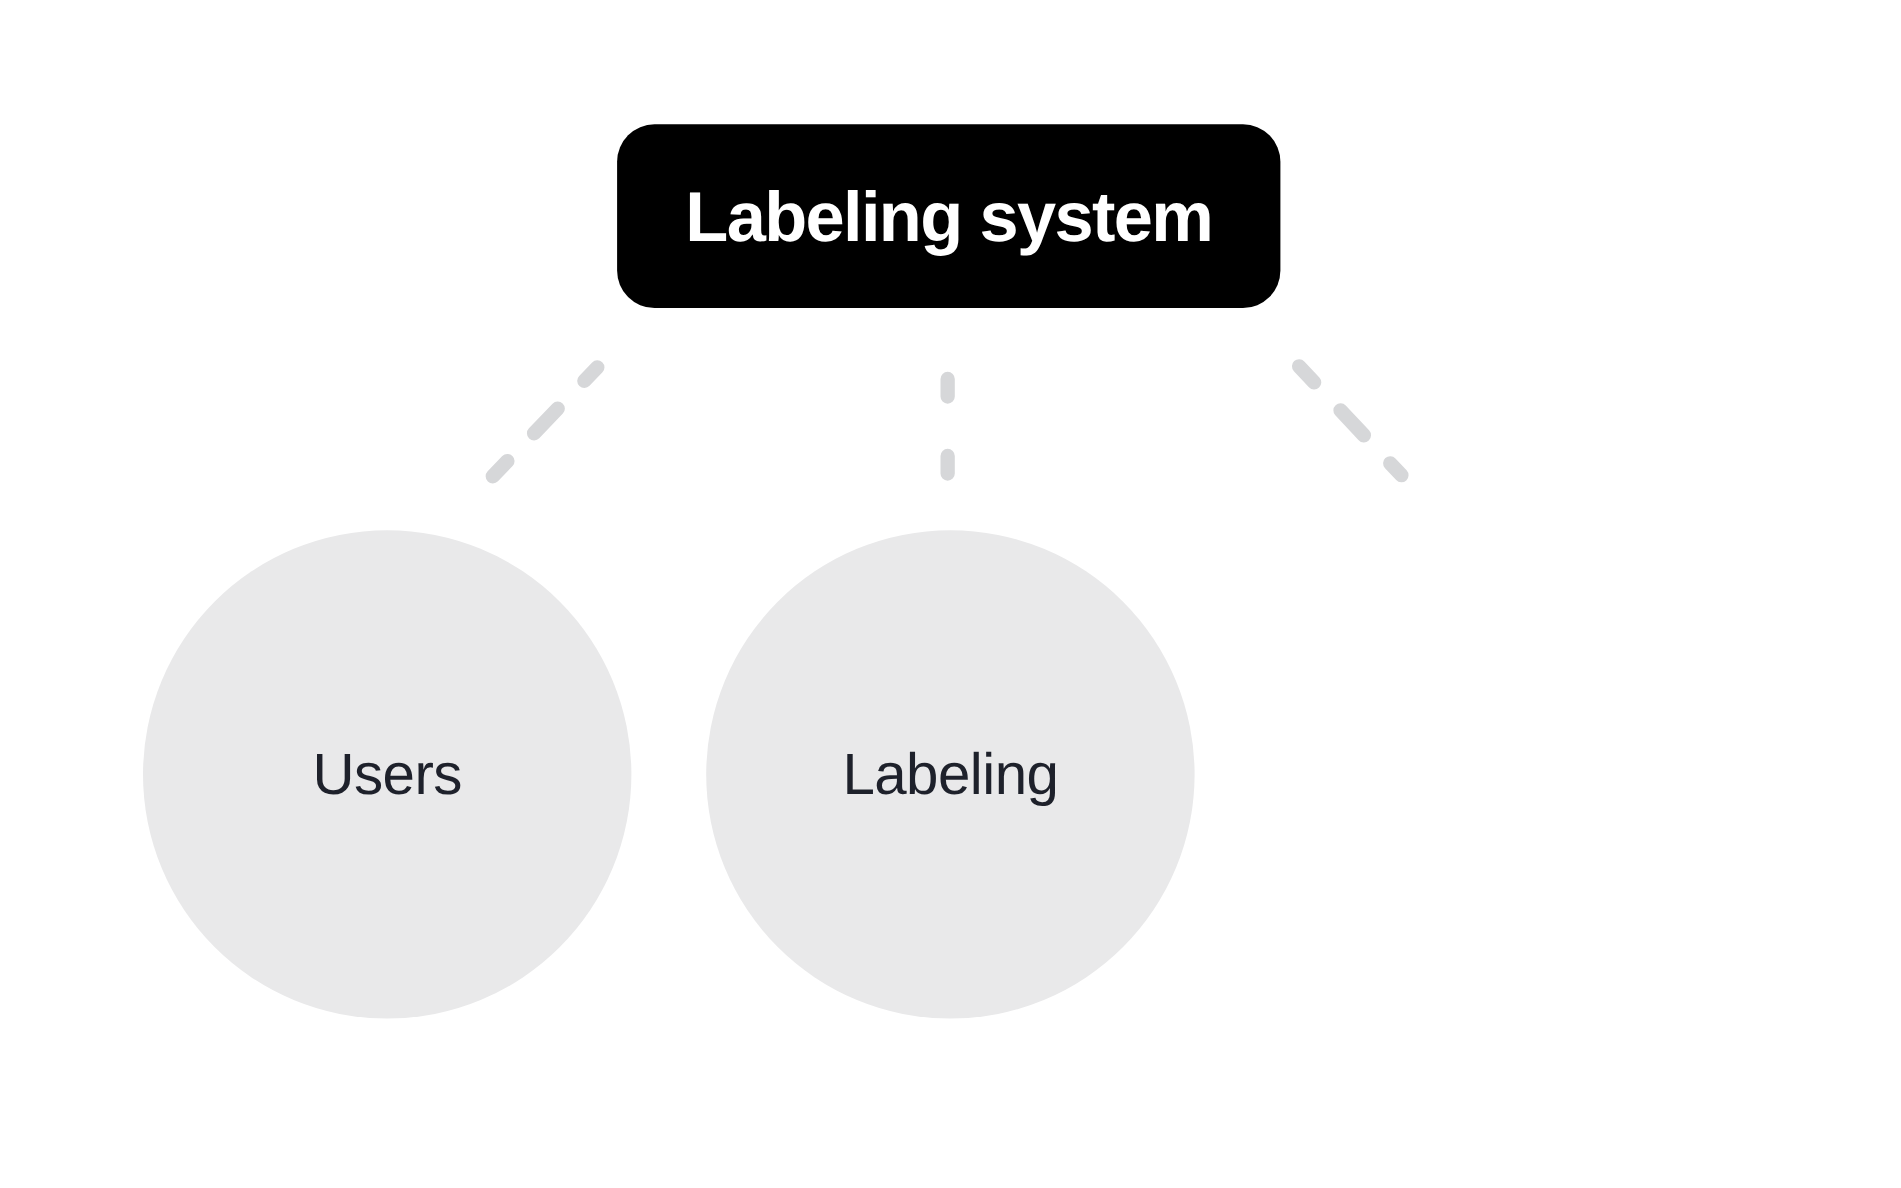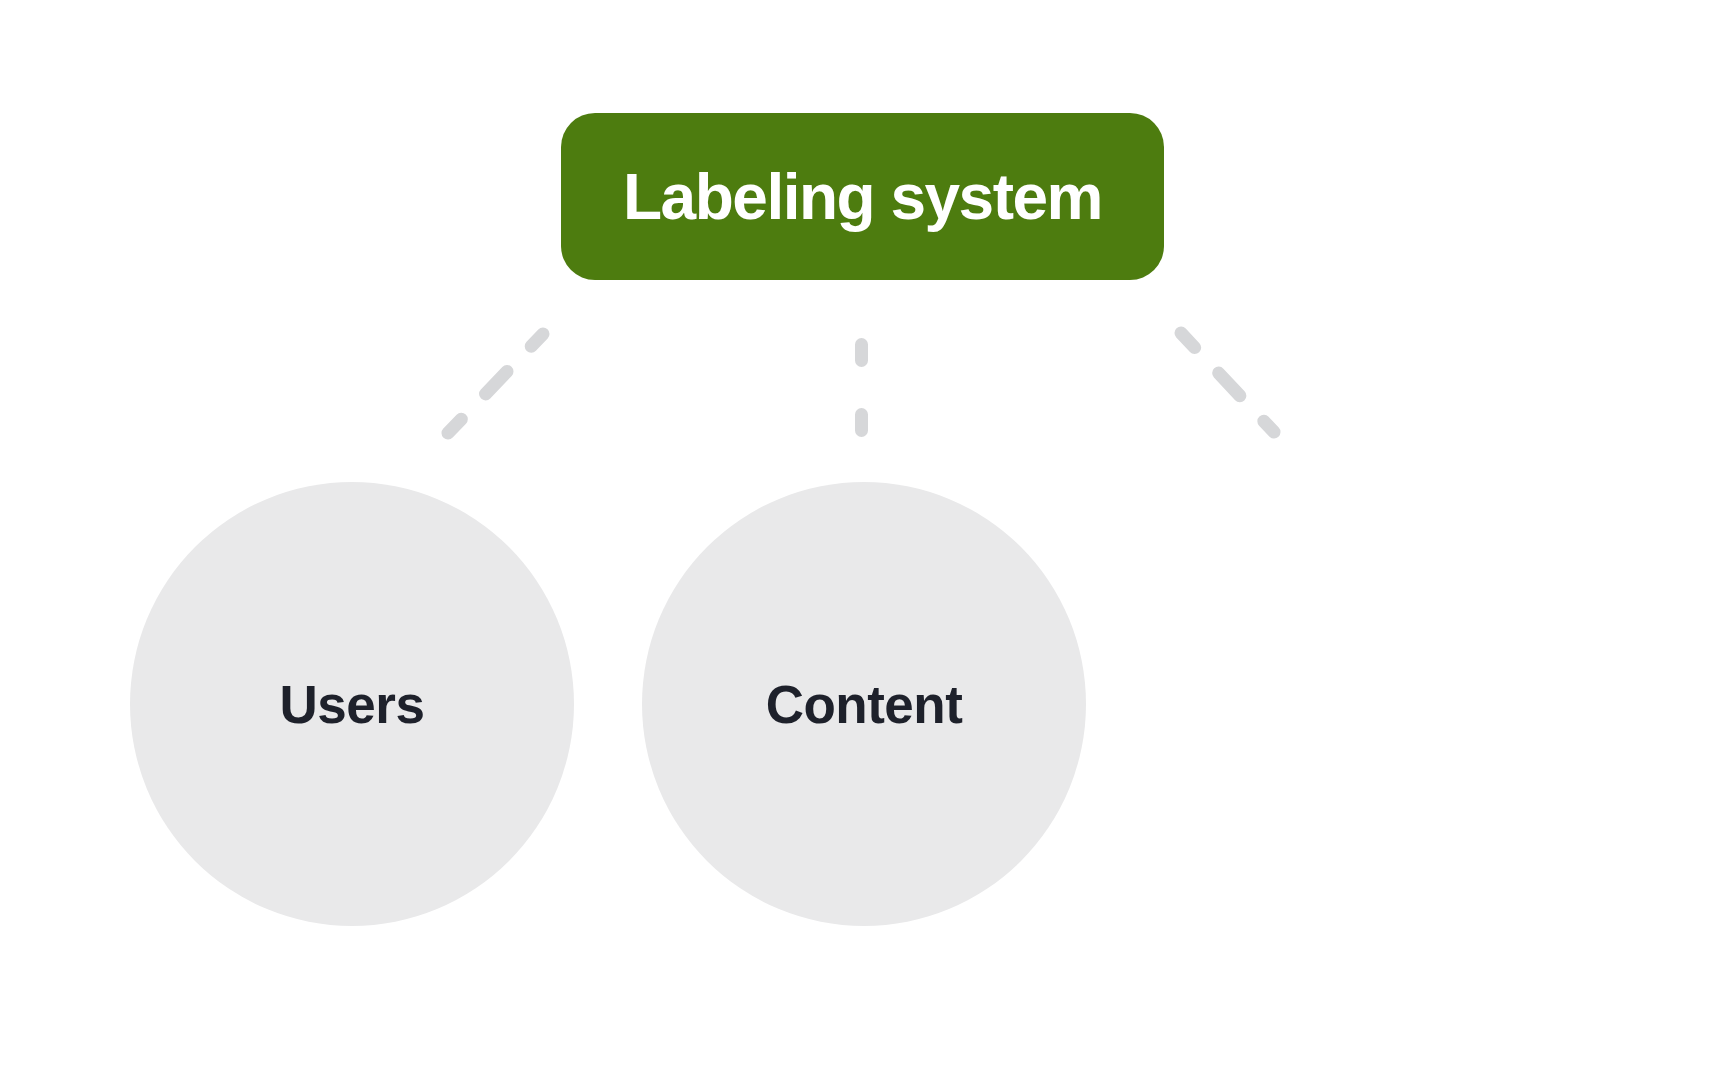--- a/index.html
+++ b/index.html
@@ -22,21 +22,21 @@
     width: 1728px;
     height: 1080px;
     pointer-events: none;
   }
   .root-box {
     position: absolute;
     left: 561px;
     top: 113px;
     width: 603px;
     height: 167px;
-    background: #4d7c0f;
+    background: #000000;
     border-radius: 34px;
     display: flex;
     align-items: center;
     justify-content: center;
   }
   .root-box .label {
     color: #ffffff;
     font-size: 64px;
     font-weight: 700;
     letter-spacing: -1.5px;
@@ -49,21 +49,21 @@
     height: 444px;
     border-radius: 50%;
     background: #e9e9ea;
     display: flex;
     align-items: center;
     justify-content: center;
   }
   .node-circle .label {
     color: #1e212b;
     font-size: 53px;
-    font-weight: 700;
+    font-weight: 400;
     letter-spacing: -0.5px;
     white-space: nowrap;
   }
   .circle-users   { left: 130px; }
   .circle-context { left: 642px; }
   .circle-content { left: 1154px; }
 </style>
 </head>
 <body>
 
@@ -77,17 +77,17 @@
 
   <div class="root-box">
     <span class="label">Labeling system</span>
   </div>
 
   <div class="node-circle circle-users">
     <span class="label">Users</span>
   </div>
 
   <div class="node-circle circle-context">
-    <span class="label">Content</span>
+    <span class="label">Labeling</span>
   </div>
 
 
 </div>
 
 </body></html>

